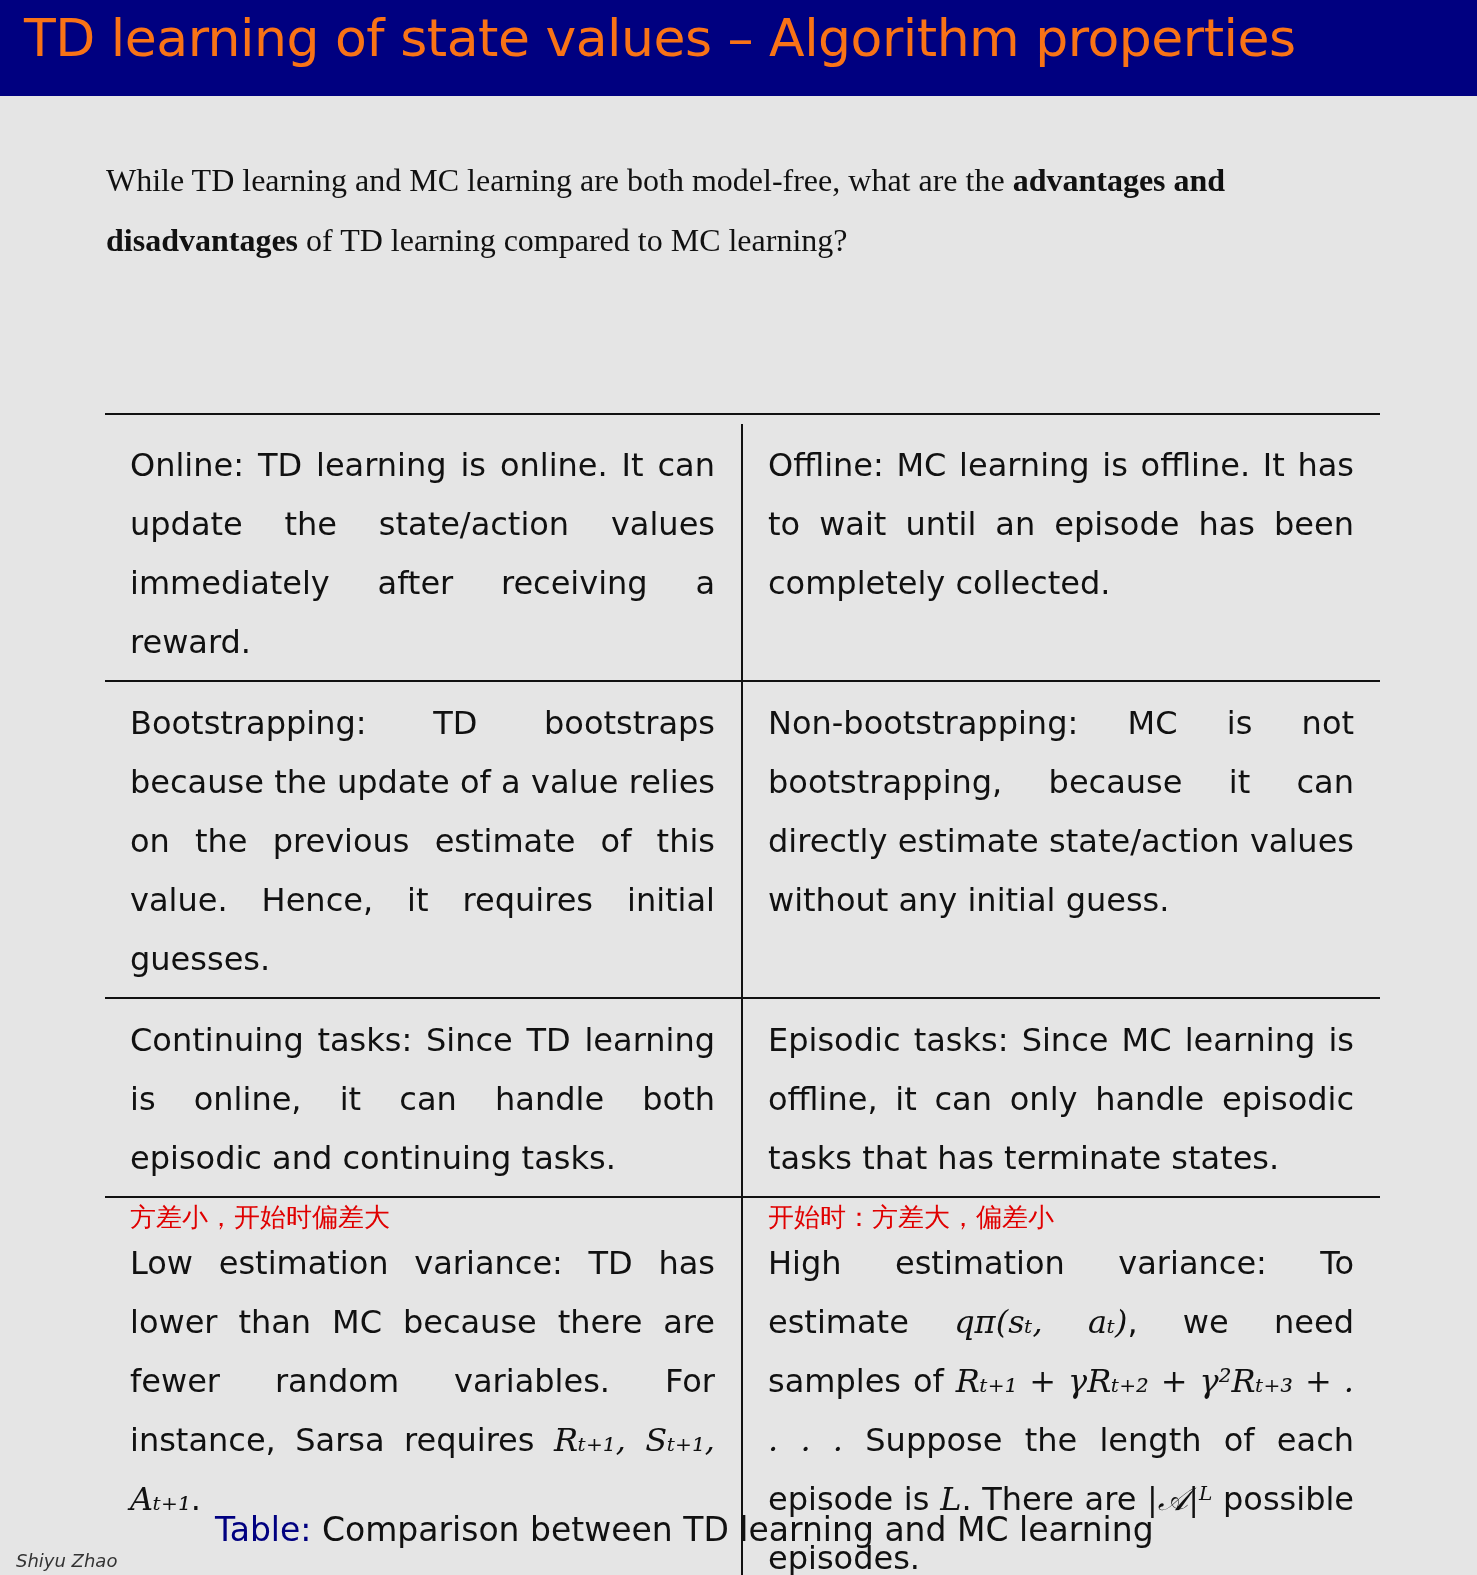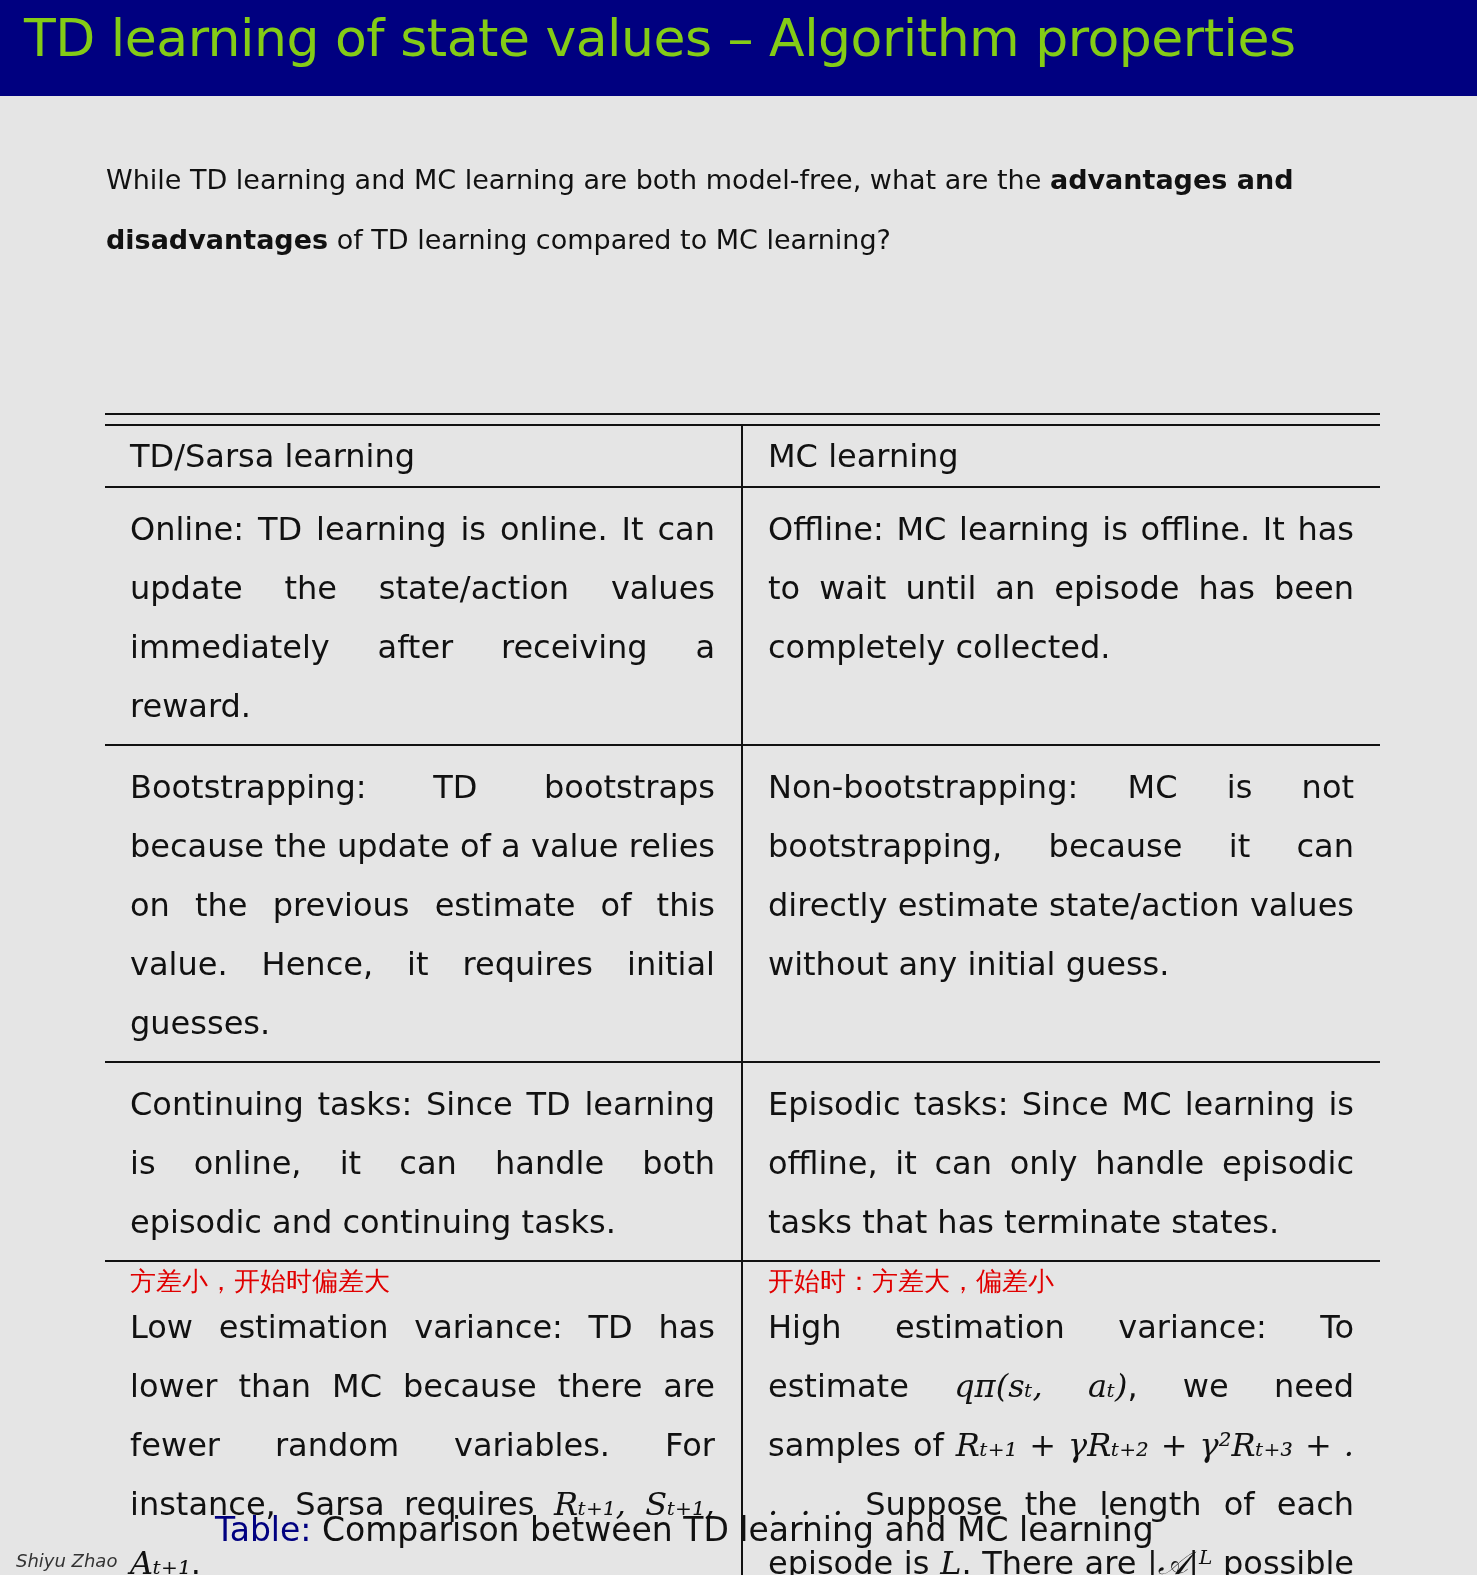--- a/index.html
+++ b/index.html
@@ -1,21 +1,21 @@
 <!DOCTYPE html>
 <html><head>
 <meta charset="utf-8">
 <style>
   html, body { margin:0; padding:0; }
   body { width:1477px; height:1575px; background:#e5e5e5; position:relative; overflow:hidden;
          font-family:"DejaVu Sans", sans-serif; color:#111; }
   .titlebar { position:absolute; left:0; top:0; width:1477px; height:96px; background:#000080; }
-  .titlebar h1 { margin:0; position:absolute; left:24px; top:8px; font-weight:normal; color:#84cc16;
+  .titlebar h1 { margin:0; position:absolute; left:24px; top:8px; font-weight:normal; color:#f97316;
                  font-size:52px; letter-spacing:-0.5px; font-family:"DejaVu Sans", sans-serif; }
-  .intro { position:absolute; left:106px; top:150px; width:1270px; font-size:27px; line-height:60px; }
+  .intro { position:absolute; left:106px; top:150px; width:1270px; font-size:32px; line-height:60px;font-family:Liberation Serif, serif; }
   .intro b { font-weight:bold; }
   .tbl-top1 { position:absolute; left:105px; top:413px; width:1275px; height:2px; background:#111; }
   .tbl { position:absolute; left:105px; top:424px; width:1275px; border-collapse:collapse; table-layout:fixed; }
   .tbl td { vertical-align:top; padding:0 26px 0 25px; font-size:32px; line-height:59px; }
   .tbl td.left { border-right:2px solid #111; width:585px; }
   .tbl tr { border-bottom:2px solid #111; }
   .tbl tr.head { border-top:2px solid #111; }
   .tbl tr.head td { height:60px; line-height:60px; }
   .tbl tr.body td { padding-top:12px; padding-bottom:8px; text-align:justify; text-align-last:left; }
   .tbl tr.last td { padding-top:2px; }
@@ -35,24 +35,20 @@
 </div>
 
 <div class="intro">
   <span>While TD learning and MC learning are both model-free, what are the </span><b>advantages and disadvantages</b><span> of TD learning compared to MC learning?</span>
 </div>
 
 <div class="tbl-top1"></div>
 
 <table class="tbl">
   <tbody>
-      <tr class="head">
-    <td class="left">TD/Sarsa learning</td>
-    <td>MC learning</td>
-  </tr>
   <tr class="body">
     <td class="left"><span class="term">Online:</span><span> TD learning is online. It can update the state/action values immediately after receiving a reward.</span></td>
     <td><span class="term">Offline:</span><span> MC learning is offline. It has to wait until an episode has been completely collected.</span></td>
   </tr>
   <tr class="body">
     <td class="left"><span class="term">Bootstrapping:</span><span> TD bootstraps because the update of a value relies on the previous estimate of this value. Hence, it requires initial guesses.</span></td>
     <td><span class="term">Non-bootstrapping:</span><span> MC is not bootstrapping, because it can directly estimate state/action values without any initial guess.</span></td>
   </tr>
   <tr class="body">
     <td class="left"><span class="term">Continuing tasks:</span><span> Since TD learning is online, it can handle both episodic and continuing tasks.</span></td>

